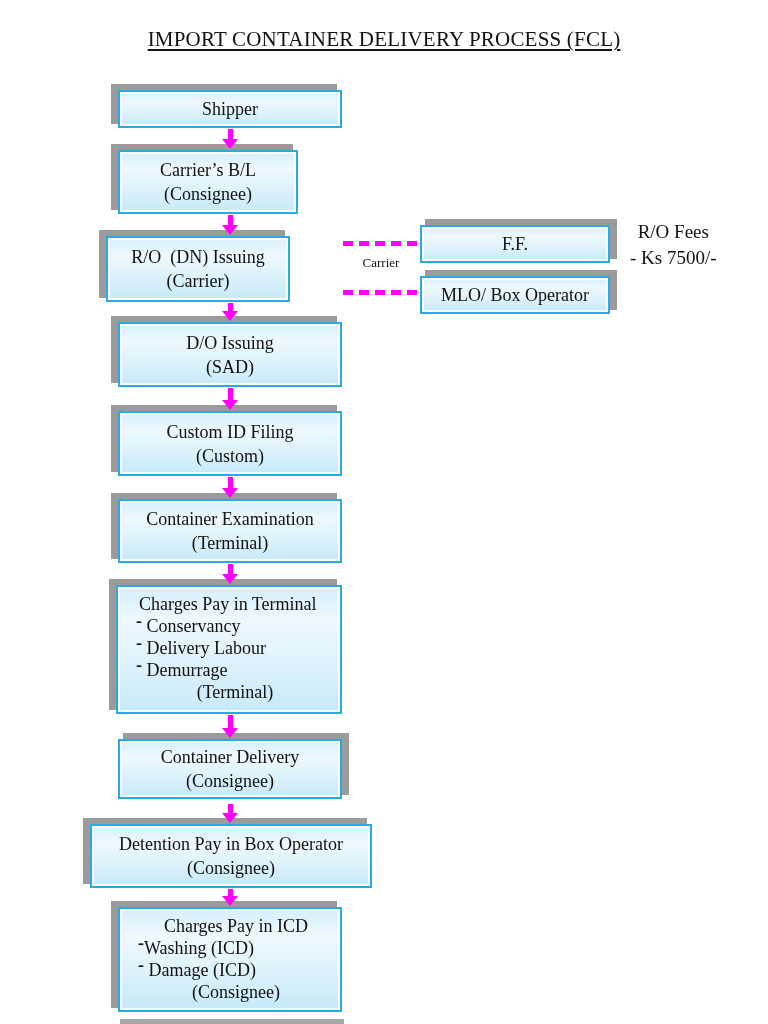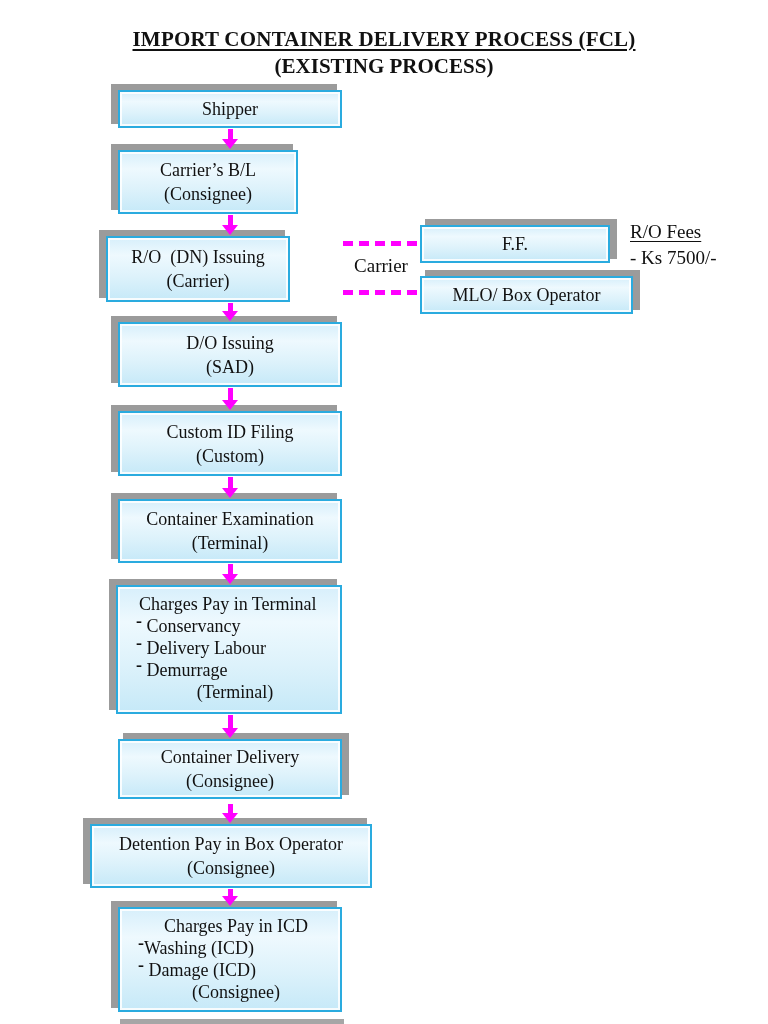--- a/index.html
+++ b/index.html
@@ -6,21 +6,21 @@
   .page {
     position:relative; width:768px; height:1024px; margin:0 auto;
     background:#ffffff; overflow:hidden;
     font-family:"Liberation Serif","DejaVu Serif",serif;
     color:#111111;
   }
 
   
   .title-block { position:absolute; left:0; top:27px; width:768px; text-align:center; }
   .title-line1 {
-    font-size:21px; font-weight:bold; letter-spacing:.2px;
+    font-size:21px; font-weight:normal; letter-spacing:.2px;
     text-decoration:underline; text-decoration-thickness:2px; text-underline-offset:3px;text-align:center;
   }
   .title-line2 { font-size:21px; font-weight:bold; margin-top:2px; }
 
   
   .fbox {
     position:absolute; box-sizing:border-box;
     border:2px solid #2aabdf;
     background:linear-gradient(180deg,#d7effb 0%, #eef9fe 28%, #ddf2fb 62%, #c6e9f8 100%);
     box-shadow:-6px -5px 0 1px #9b9b9b, inset 0 0 0 2px rgba(255,255,255,.85);
@@ -47,37 +47,36 @@
     position:absolute; bottom:0; left:0; width:0; height:0;
     border-left:8px solid transparent; border-right:8px solid transparent;
     border-top:10px solid #ff00ff;
   }
 
   
   .dash {
     position:absolute; height:5px;
     background:repeating-linear-gradient(90deg,#ff00ff 0 10px, rgba(0,0,0,0) 10px 16px);
   }
-  .connector-label { position:absolute; font-size:19px; text-align:center; }
+  .connector-label { position:absolute; font-size:13px; text-align:center; }
 
   
   .note { position:absolute; font-size:19px; line-height:26px; }
-  .note .note-head { text-decoration:underline; text-underline-offset:3px; }
+  .note .note-head { text-underline-offset:3px;text-align:center; }
 
   
   .next-edge { position:absolute; background:#a6a6a6; }
 </style>
 </head>
 <body>
 
 <div class="page">
 
   <div class="title-block">
     <div class="title-line1">IMPORT CONTAINER DELIVERY PROCESS (FCL)</div>
-    <div class="title-line2">(EXISTING PROCESS)</div>
   </div>
 
   <div class="fbox" style="left:118px;top:90px;width:224px;height:38px">
     <div class="bline">Shipper</div>
   </div>
 
   <div class="fbox" style="left:118px;top:150px;width:180px;height:64px">
     <div class="bline">Carrier’s B/L</div>
     <div class="bline">(Consignee)</div>
   </div>
@@ -139,21 +138,21 @@
       <span class="mark">-</span>
       <span class="blabel"> Damage (ICD)</span>
     </div>
     <div class="foot-line">(Consignee)</div>
   </div>
 
   <div class="fbox shadow-r" style="left:420px;top:225px;width:190px;height:38px">
     <div class="bline">F.F.</div>
   </div>
 
-  <div class="fbox shadow-r" style="left:420px;top:276px;width:213px;height:38px">
+  <div class="fbox shadow-r" style="left:420px;top:276px;width:190px;height:38px">
     <div class="bline">MLO/ Box Operator</div>
   </div>
 
   <div class="arrow" style="left:222px;top:129px;height:20px">
       <div class="stem"></div>
       <div class="head"></div>
     </div>
   <div class="arrow" style="left:222px;top:215px;height:20px">
       <div class="stem"></div>
       <div class="head"></div>

